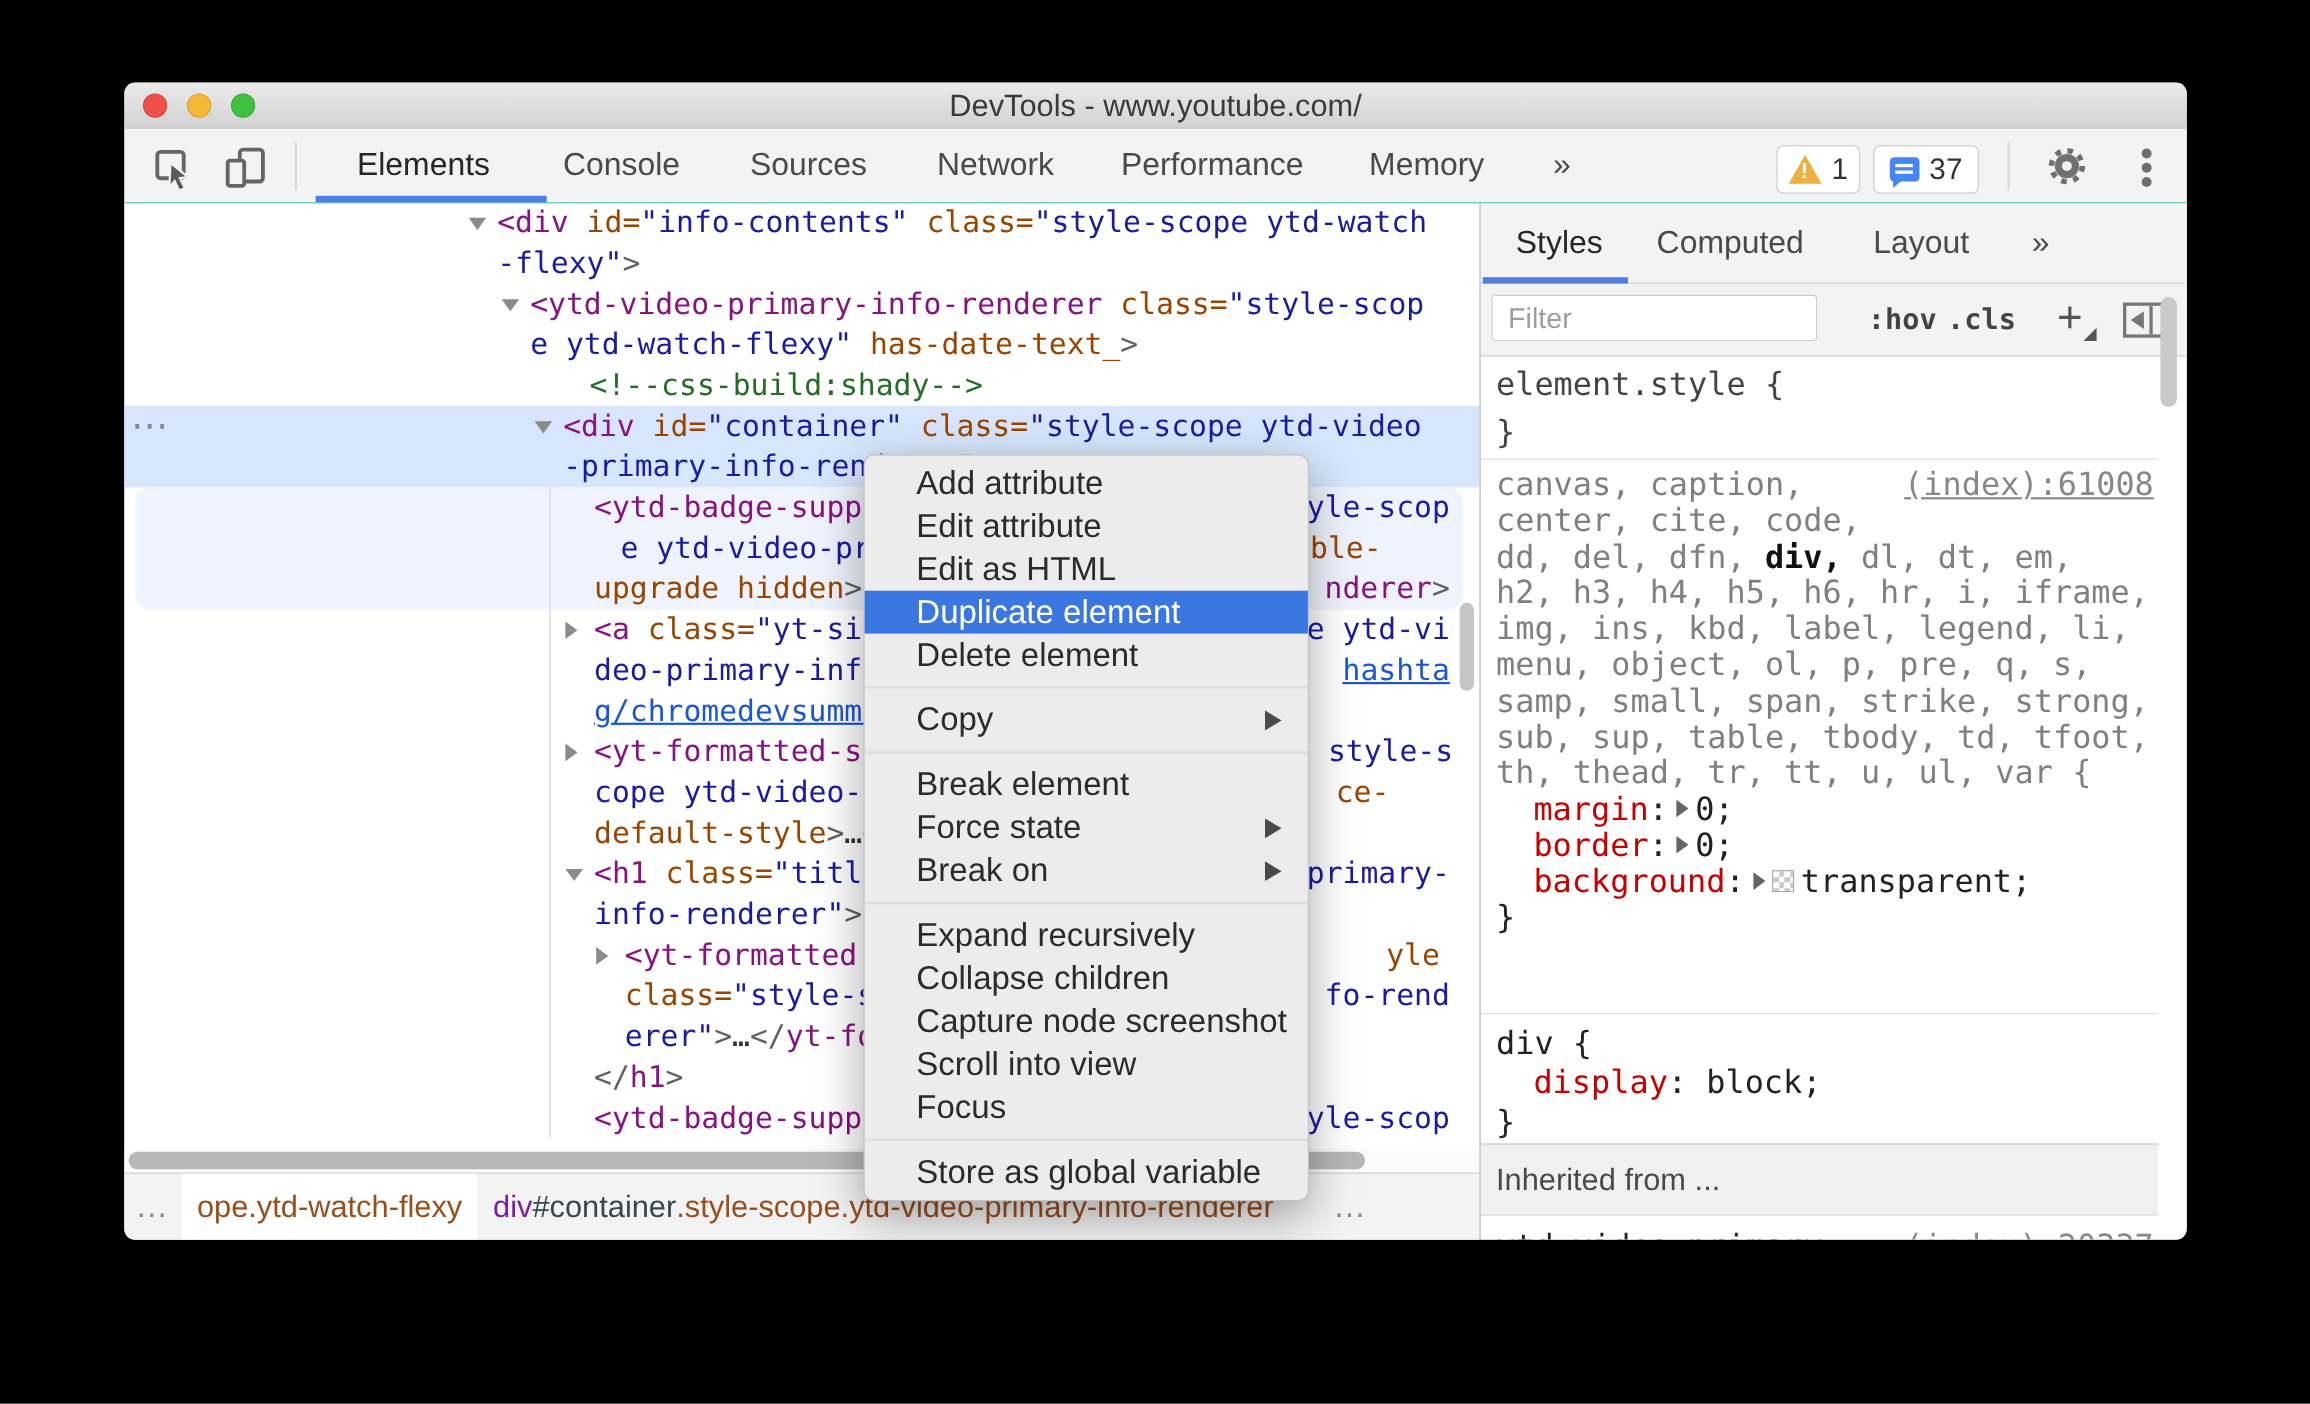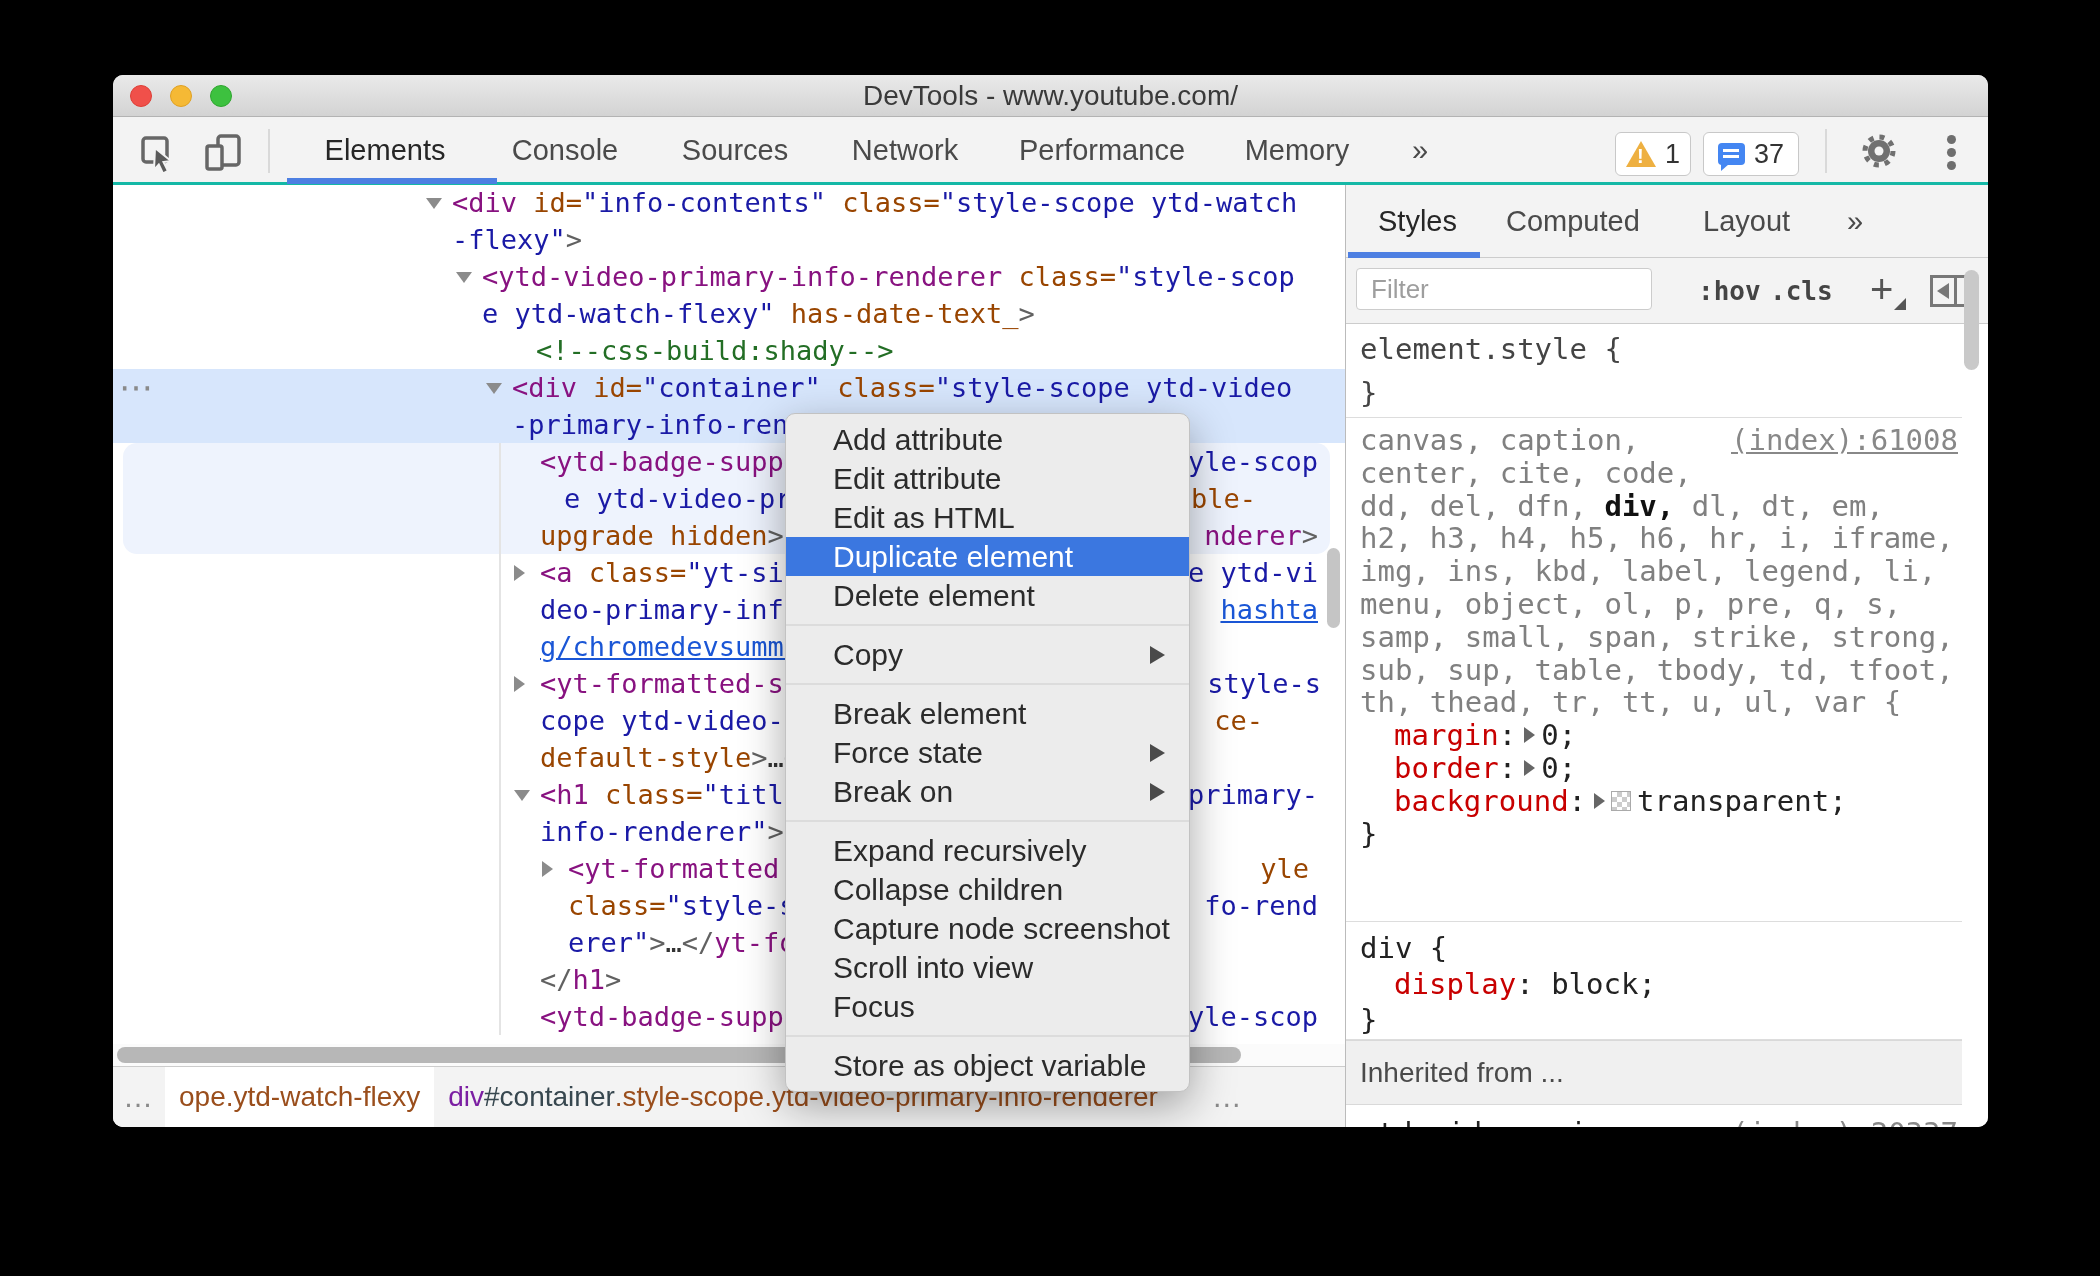--- a/index.html
+++ b/index.html
@@ -3,21 +3,21 @@
 <meta charset="utf-8">
 <style>
 html,body{margin:0;padding:0;}
 body{width:2100px;height:1276px;background:#000;font-family:"Liberation Sans",sans-serif;position:relative;}
 .window{position:absolute;left:113px;top:75px;width:1875px;height:1052px;background:#e5e5e5;border-radius:10px;overflow:hidden;box-shadow:0 30px 90px rgba(0,0,0,0.6);}
 
 .titlebar{position:absolute;left:0;top:0;right:0;height:42px;background:linear-gradient(#eaeaea,#d3d3d3);border-bottom:1px solid #b3b3b3;box-sizing:border-box;}
 .light{position:absolute;top:10px;width:22px;height:22px;border-radius:50%;box-sizing:border-box;}
 .title{line-height:41px;text-align:center;font-size:28px;color:#3a3a3a;}
 
-.toolbar{position:absolute;left:0;top:42px;right:0;height:68px;background:#f3f3f3;border-bottom:3px solid #14b8a6;box-sizing:border-box;}
+.toolbar{position:absolute;left:0;top:42px;right:0;height:68px;background:#f3f3f3;border-bottom:1px solid #14b8a6;box-sizing:border-box;}
 .main-tab{position:absolute;top:0;height:67px;line-height:67px;transform:translateX(-50%);font-size:29px;color:#4a4a4a;}
 .main-tab.active{color:#262626;}
 .tab-underline{position:absolute;left:174px;top:61px;width:210px;height:6px;background:#4d7fe2;}
 .tsep{position:absolute;top:12px;width:2px;height:44px;background:#d9d9d9;}
 .badge{position:absolute;top:15px;height:44px;border:1px solid #c8c8c8;border-radius:6px;background:#fff;box-sizing:border-box;display:flex;align-items:center;justify-content:center;gap:9px;font-size:27px;color:#333;}
 .warn-tri{position:relative;width:0;height:0;border-left:15px solid transparent;border-right:15px solid transparent;border-bottom:26px solid #eeb041;}
 .warn-tri:after{content:"!";position:absolute;left:-4px;top:4px;font-size:20px;font-weight:bold;color:#fff;}
 .bubble{width:27px;height:22px;background:#4486f2;border-radius:4px;position:relative;}
 .bubble:before{content:"";position:absolute;left:3px;bottom:-6px;border-left:8px solid #4486f2;border-bottom:7px solid transparent;}
 .bubble:after{content:"";position:absolute;left:5px;top:6px;width:16px;height:3px;background:#fff;box-shadow:0 6px 0 #fff;}
@@ -261,15 +261,15 @@
       <div class="mi">Break element</div>
       <div class="mi">Force state<span class="sub-arr"></span></div>
       <div class="mi">Break on<span class="sub-arr"></span></div>
       <div class="menu-sep"></div>
       <div class="mi">Expand recursively</div>
       <div class="mi">Collapse children</div>
       <div class="mi">Capture node screenshot</div>
       <div class="mi">Scroll into view</div>
       <div class="mi">Focus</div>
       <div class="menu-sep"></div>
-      <div class="mi">Store as object variable</div>
+      <div class="mi">Store as global variable</div>
     </div>
 </div>
 
 </body></html>

